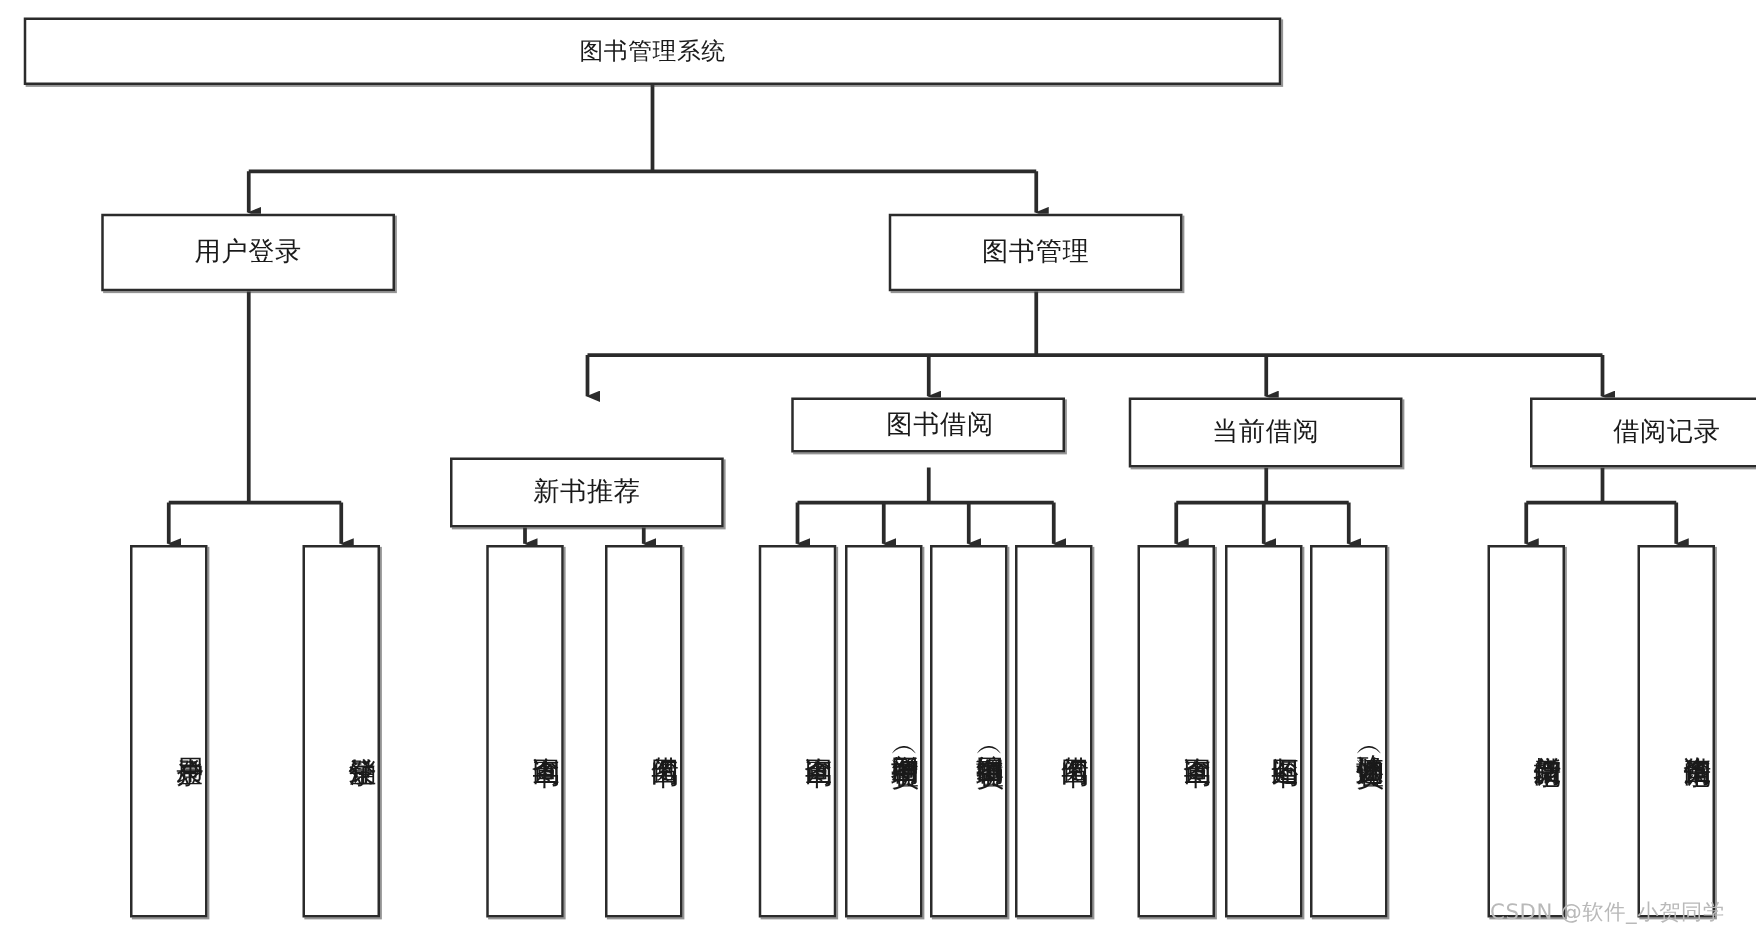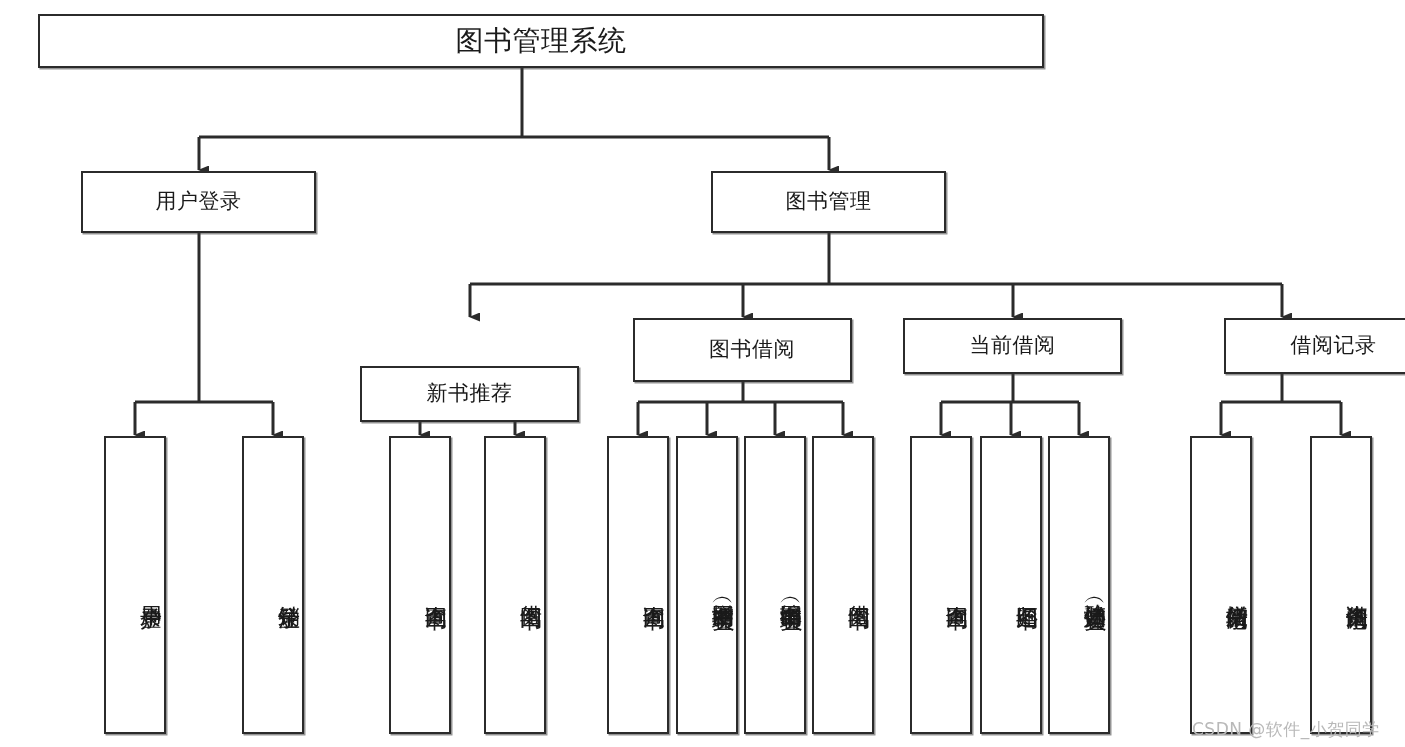--- a/index.html
+++ b/index.html
@@ -37,22 +37,21 @@
     align-items: center;
     justify-content: center;
     color: #1a1a1a;
   }
   .node.horiz {
     font-size: 21px;
     letter-spacing: 0.5px;
     line-height: 1.1;
   }
   .node.root {
-    font-size: 28px;
-    margin-left: 19px;
+    font-size: 19px;
   }
   .node.vert {
     writing-mode: vertical-rl;
     text-orientation: upright;
     align-items: flex-start;
     justify-content: center;
     padding-top: 10px;
     font-size: 22px;
     line-height: 1.18;
     letter-spacing: 1px;
@@ -126,21 +125,21 @@
   <div class="node horiz" style="left: 81px; top: 171px; width: 235px; height: 62px;">
     <span>用户登录</span>
   </div>
   <div class="node horiz" style="left: 711px; top: 171px; width: 235px; height: 62px;">
     <span>图书管理</span>
   </div>
 
   <div class="node horiz" style="left: 360px; top: 318px; width: 219px; height: 56px; margin-top: 48px;">
     <span>新书推荐</span>
   </div>
-  <div class="node horiz" style="left: 633px; top: 318px; width: 219px; height: 64px; padding-left: 19px;">
+  <div class="node horiz" style="left: 633px; top: 318px; width: 219px; height: 44px; padding-left: 19px;">
     <span>图书借阅</span>
   </div>
   <div class="node horiz" style="left: 903px; top: 318px; width: 219px; height: 56px; align-items: center;">
     <span>当前借阅</span>
   </div>
   <div class="node horiz" style="left: 1224px; top: 318px; width: 219px; height: 56px; align-items: center;">
     <span>借阅记录</span>
   </div>
 
   <div class="node vert" style="left: 104px; top: 436px; width: 62px; height: 298px;">

